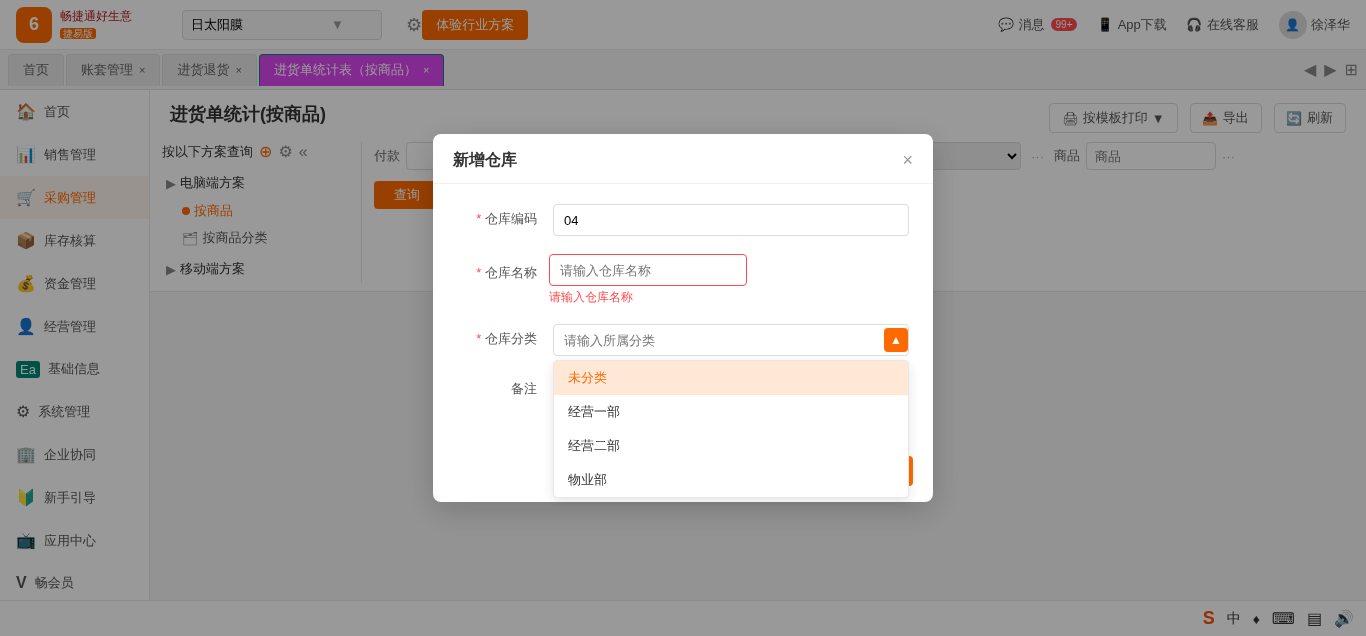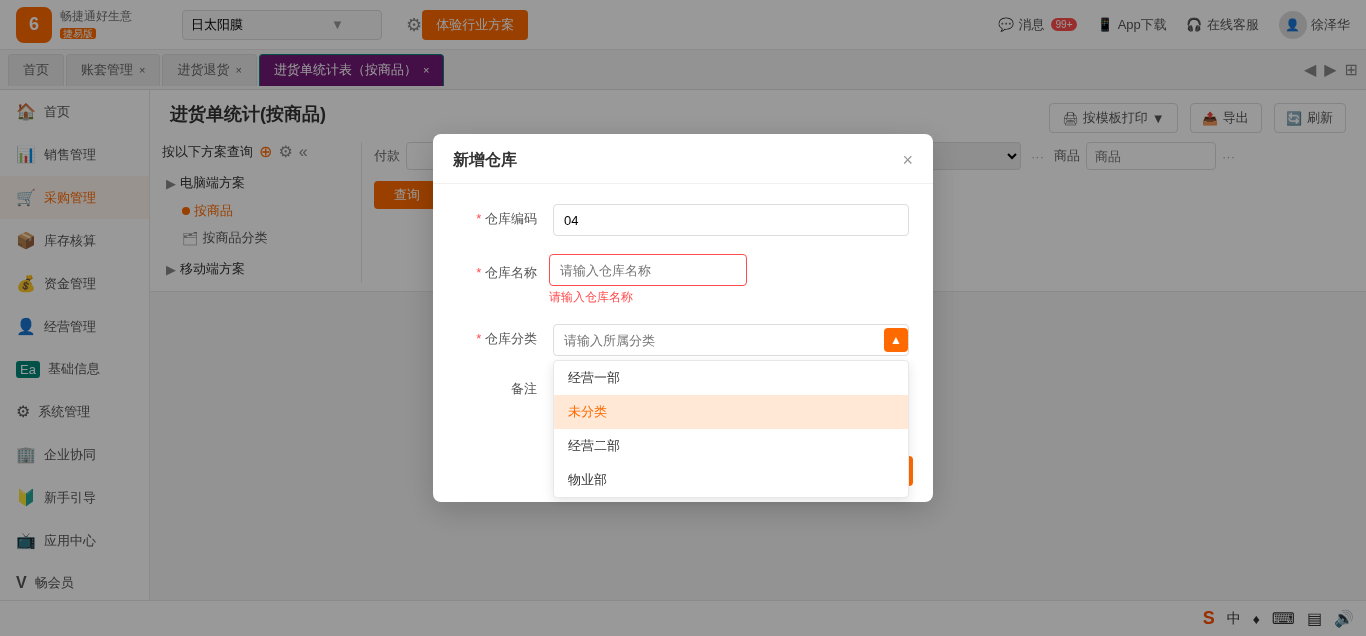--- a/index.html
+++ b/index.html
@@ -82,21 +82,21 @@
       display: flex; align-items: center; gap: 6px;
       border-radius: 4px 4px 0 0;
       cursor: pointer;
       font-size: 13px;
       color: #666;
       background: #e8e8e8;
       border: 1px solid #ddd;
       border-bottom: none;
     }
     .tab-item.active {
-      background: #701a75;
+      background: #d946ef;
       color: #fff;
       border-color: #00897b;
     }
     .tab-close {
       font-size: 11px; color: inherit; cursor: pointer;
     }
     .tab-bar-actions {
       margin-left: auto;
       display: flex; align-items: center; gap: 8px;
     }
@@ -278,21 +278,21 @@
       padding: 5px 10px; font-size: 13px; color: #bbb;
     }
   </style>
 </head>
 <body>
 
 <div class="top-header">
   <div class="logo-area">
     <div class="logo-icon">6</div>
     <div>
-      <div style="font-size:12px;color:#737373;">畅捷通好生意</div>
+      <div style="font-size:12px;color:#b91c1c;">畅捷通好生意</div>
       <span class="logo-badge">捷易版</span>
     </div>
   </div>
 
   <div class="header-search">
     <input type="text" style="border: none; background: transparent; outline: none; font-size: 13px; width: 140px;" value="日太阳膜">
     <span style="color:#999;">▼</span>
   </div>
 
   <span style="margin-left:8px;font-size:18px;color:#888;cursor:pointer;">⚙</span>
@@ -523,22 +523,22 @@
 
       <div class="form-row">
         <span class="form-label required">仓库分类</span>
         <div class="category-input-wrapper">
           <div class="category-row">
             <input class="category-text-input" placeholder="请输入所属分类" style="">
             <div class="dropdown-arrow">▲</div>
           </div>
 
           <div class="dropdown-list">
+            <div class="dropdown-item selected">未分类</div>
             <div class="dropdown-item">经营一部</div>
-            <div class="dropdown-item selected">未分类</div>
             <div class="dropdown-item">经营二部</div>
             <div class="dropdown-item">物业部</div>
           </div>
         </div>
       </div>
 
       <div class="form-row">
         <span class="form-label">备注</span>
         <input class="form-control" type="text" style="">
       </div>

